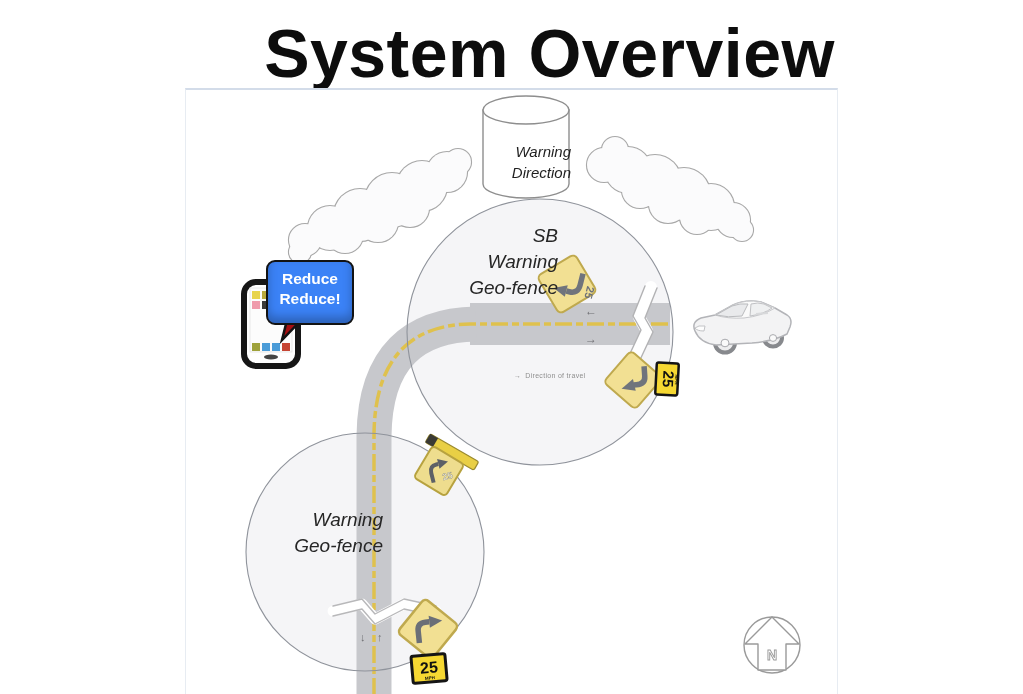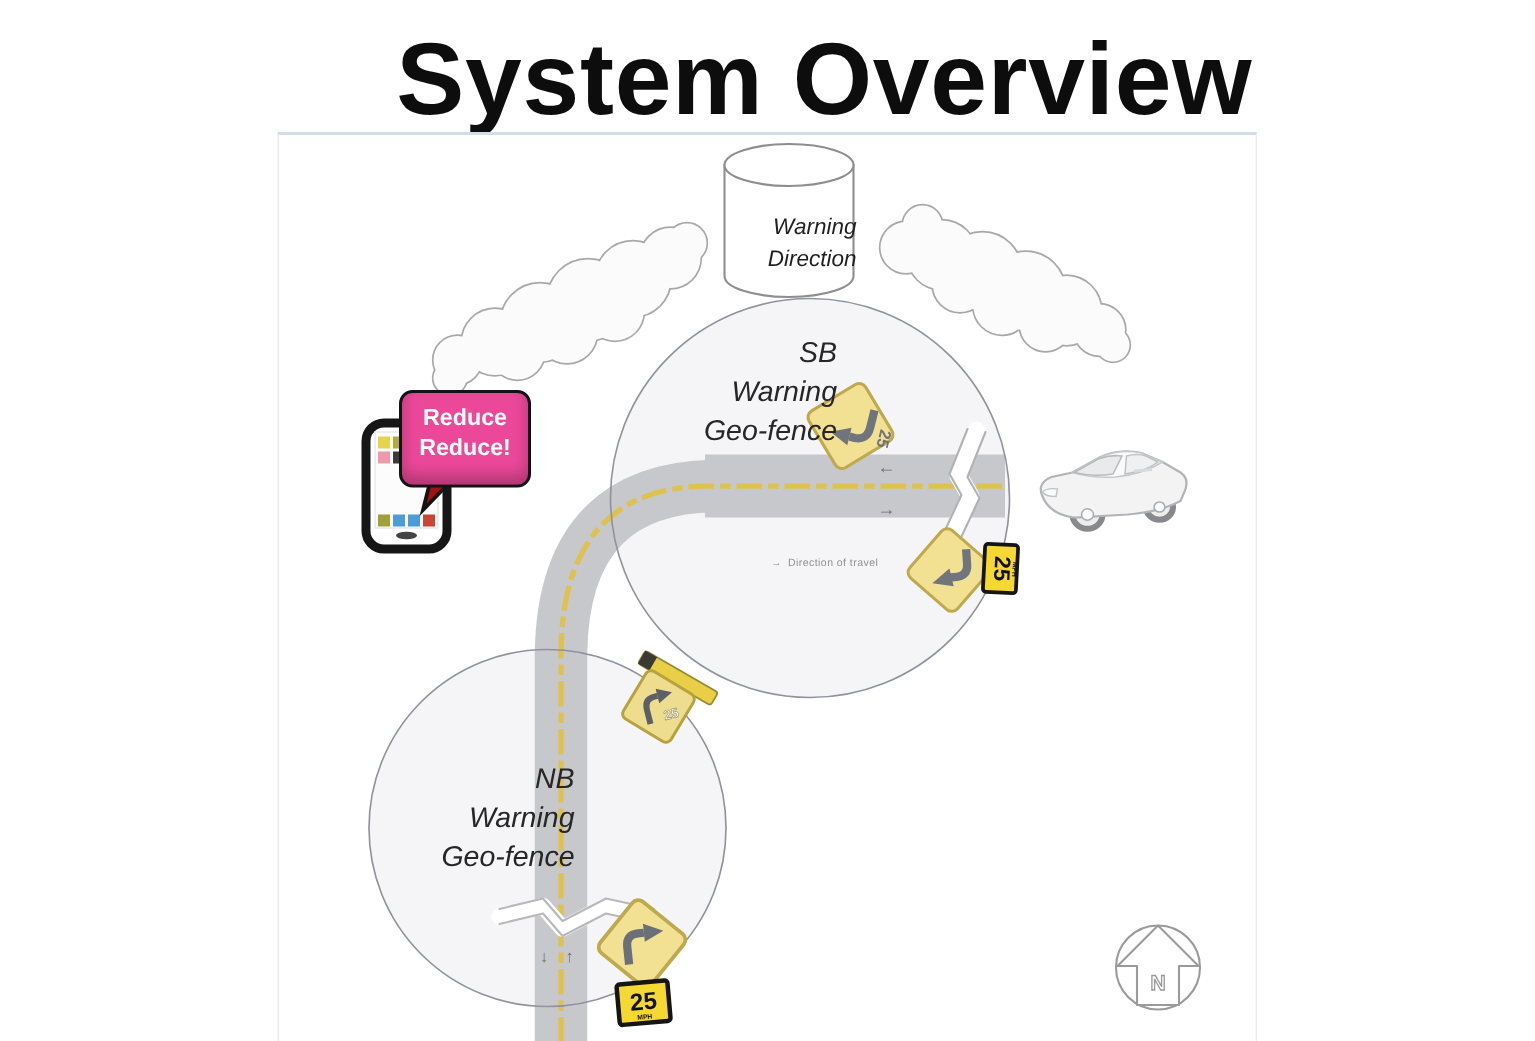--- a/index.html
+++ b/index.html
@@ -23,21 +23,21 @@
   }
   .label span { display:block; }
   .db-label { font-size:15px; line-height:21px; color:#1f1f1f; }
   .legend {
     position:absolute; left:514px; top:372px; font-size:7px; color:#8f8f8f;
     white-space:nowrap; letter-spacing:0.3px;
   }
   .legend .arr { margin-right:4px; }
   .bubble {
     position:absolute; left:266px; top:260px; width:84px; height:54px;
-    background:#ec4899; border:2.5px solid #131313; border-radius:9px;
+    background:#3b82f6; border:2.5px solid #131313; border-radius:9px;
     color:#ffffff; font-weight:bold; font-size:15.5px; line-height:20px;
     text-align:center; padding-top:7px;
     box-shadow:inset 0 -6px 10px rgba(0,0,0,0.25);
   }
   .bubble span { display:block; }
 </style>
 </head>
 <body>
 
 <div id="stage">
@@ -221,21 +221,20 @@
     <span>Direction</span>
   </div>
 
   <div class="label" style="left:398px; top:223px; width:160px;">
     <span>SB</span>
     <span>Warning</span>
     <span>Geo-fence</span>
   </div>
 
   <div class="label" style="left:228px; top:507px; width:155px;">
-    <span>NB</span>
     <span>Warning</span>
     <span>Geo-fence</span>
   </div>
 
   <div class="legend">
     <span class="arr">→</span><span>Direction of travel</span>
   </div>
 
   <div class="bubble">
     <span>Reduce</span>

